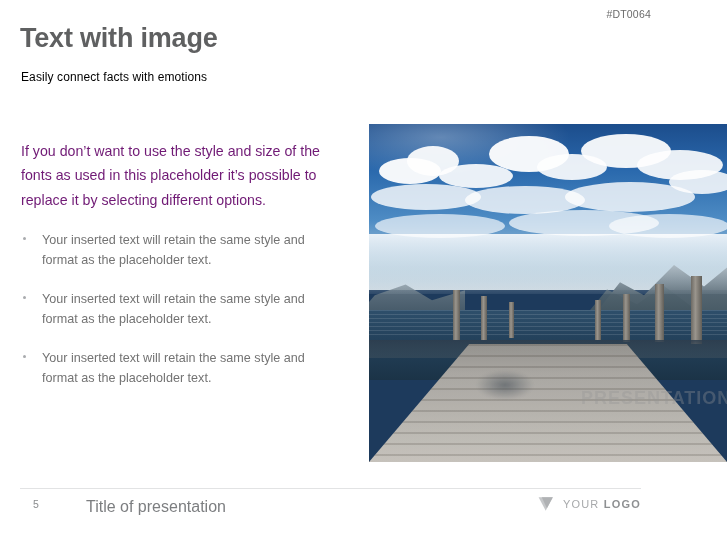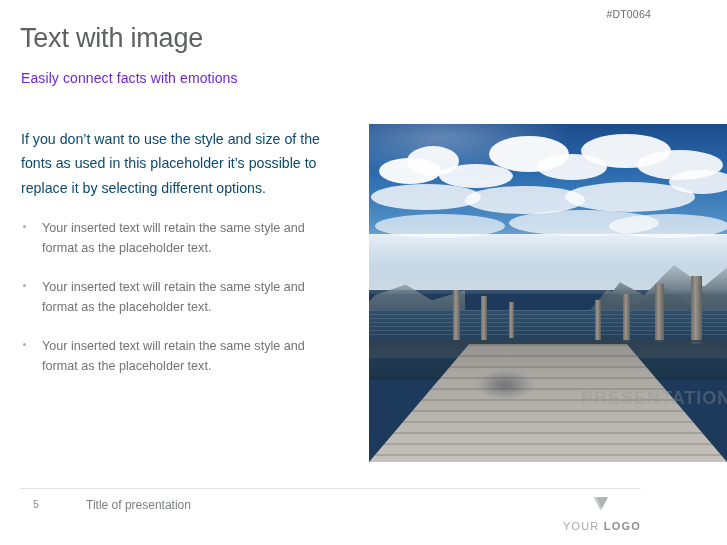--- a/index.html
+++ b/index.html
@@ -31,46 +31,46 @@
     letter-spacing: 0.2px;
   }
 
   
   .title {
     position: absolute;
     left: 20px;
     top: 24px;
     font-size: 27px;
     color: #5f6061;
-    font-weight: normal;
+    font-weight: bold;
     letter-spacing: -0.2px;
     line-height: 1.1;
   }
   .subtitle {
     position: absolute;
     left: 21px;
     top: 70px;
-    font-size: 14px;
-    color: #6d28d9;
+    font-size: 12px;
+    color: #000000;
     font-weight: normal;
     letter-spacing: 0.1px;
   }
 
   
   .body-col {
     position: absolute;
     left: 21px;
     top: 123px;
     width: 310px;
   }
   .lead {
     font-size: 14.2px;
     line-height: 24.3px;
-    color: #0c4a6e;
-    margin: 4px 0 18px 0;
+    color: #701a75;
+    margin: 16px 0 18px 0;
   }
   .bullets {
     margin: 0;
     padding: 0;
     list-style: none;
   }
   .bullets li {
     position: relative;
     padding-left: 21px;
     margin-bottom: 19px;
@@ -262,31 +262,30 @@
     position: absolute;
     left: 33px;
     top: 498px;
     font-size: 10.5px;
     color: #8a8c8e;
   }
   .footer-title {
     position: absolute;
     left: 86px;
     top: 498px;
-    font-size: 12px;
+    font-size: 16px;
     color: #7c7e80;
   }
   .logo {
     position: absolute;
     right: 20px;
     top: 494px;
     display: flex;
     align-items: center;
     gap: 7px;
-    flex-direction: column;
   }
   .logo-mark {
     width: 19px;
     height: 19px;
     color: #b8babc;
   }
   .logo-text {
     font-size: 11px;
     color: #a7a9ab;
     letter-spacing: 1.2px;

